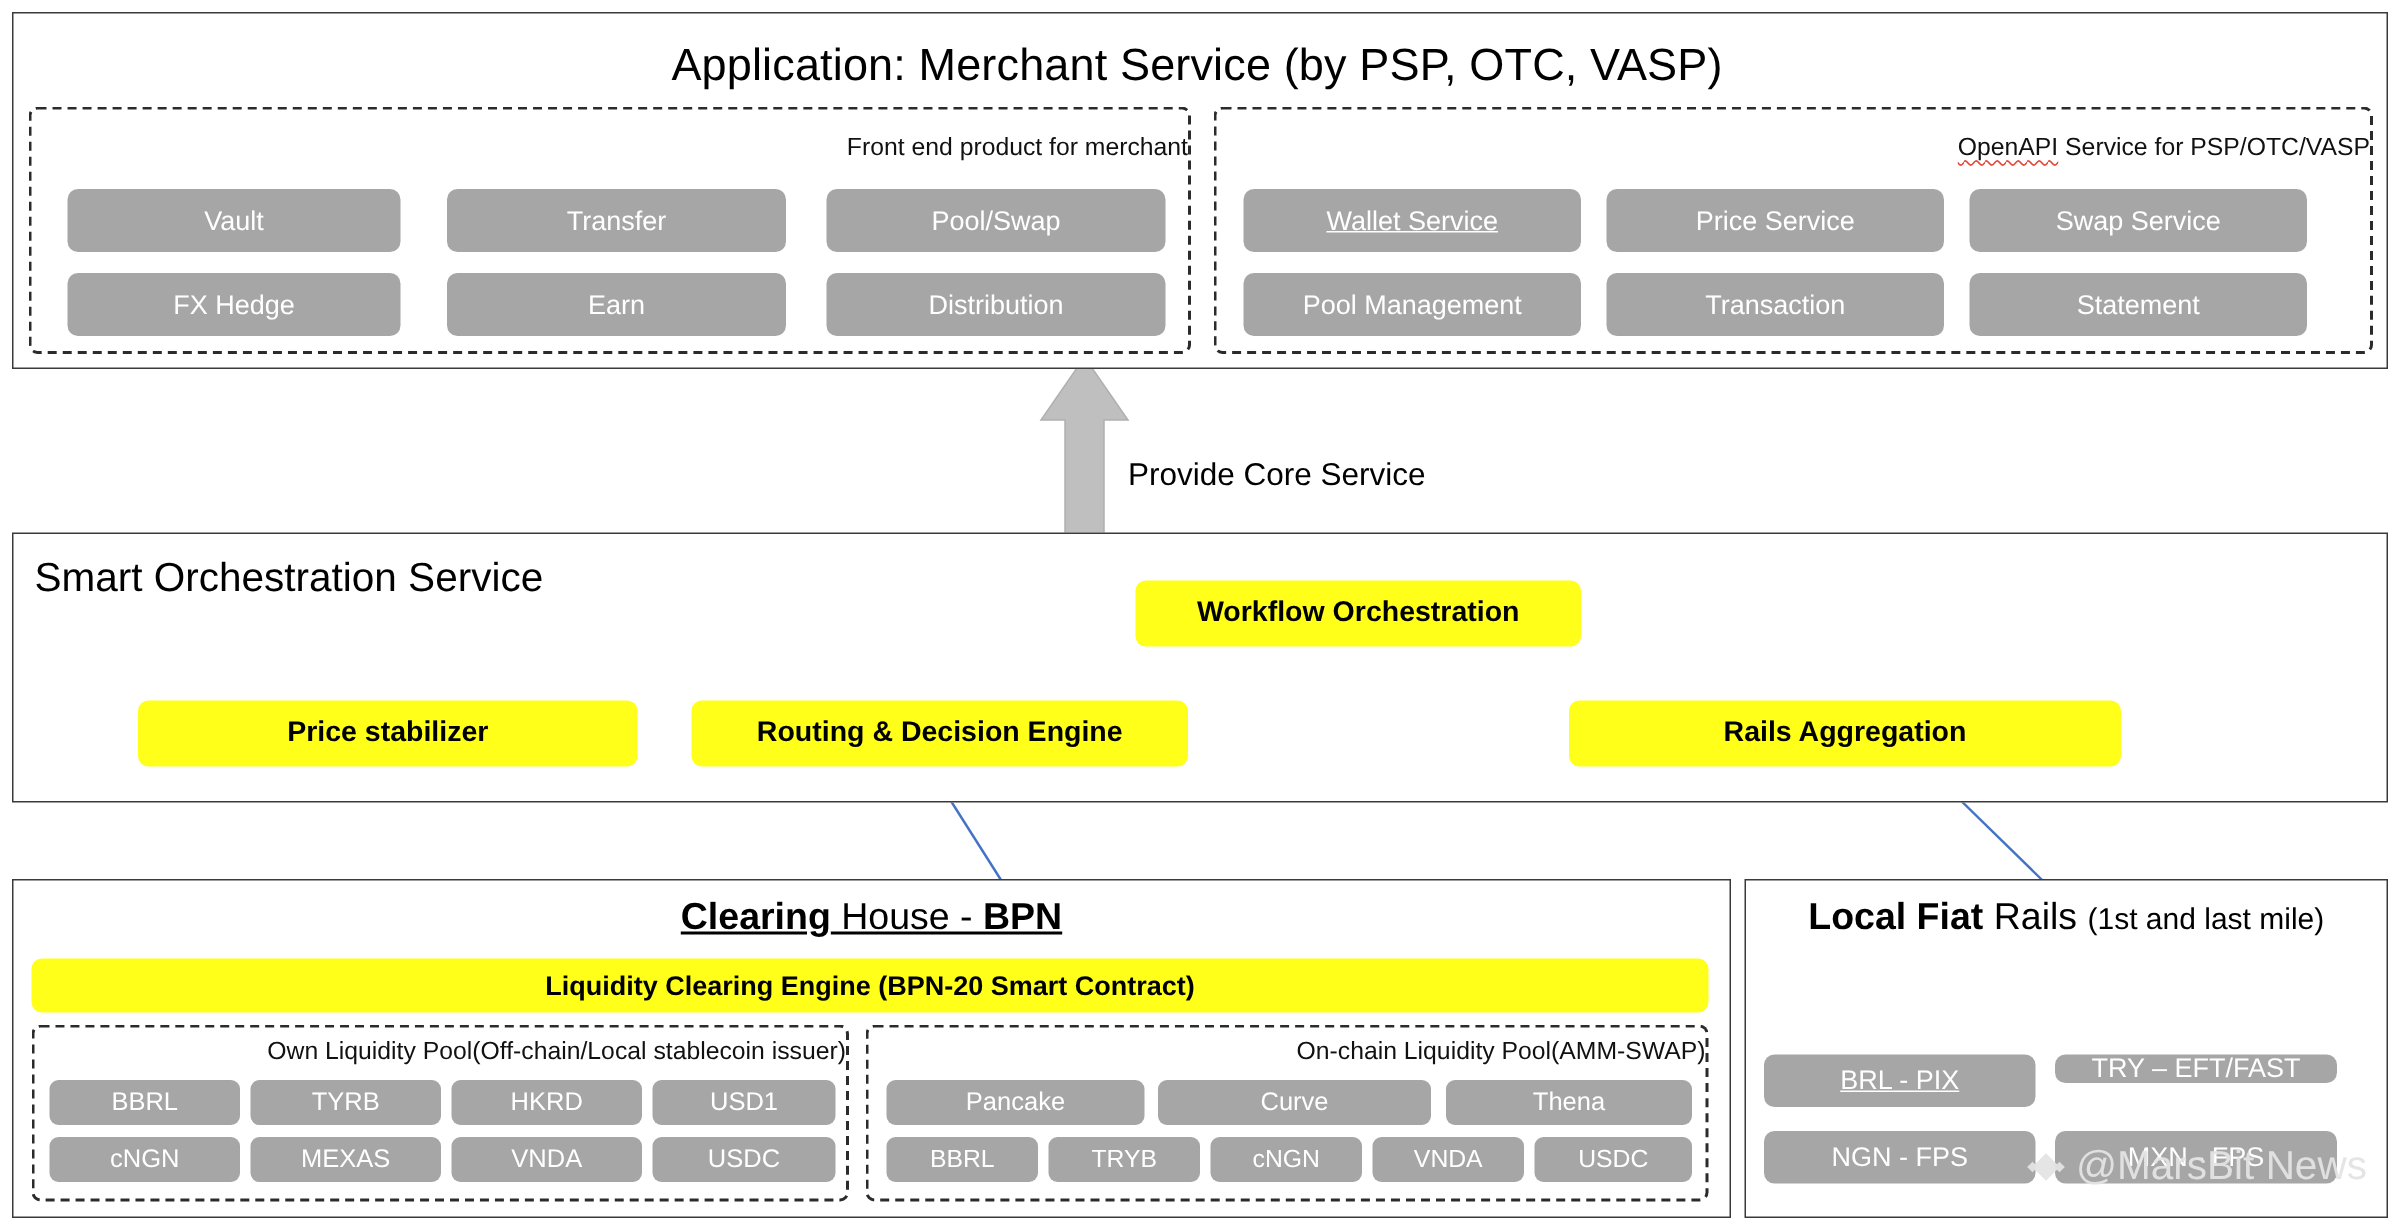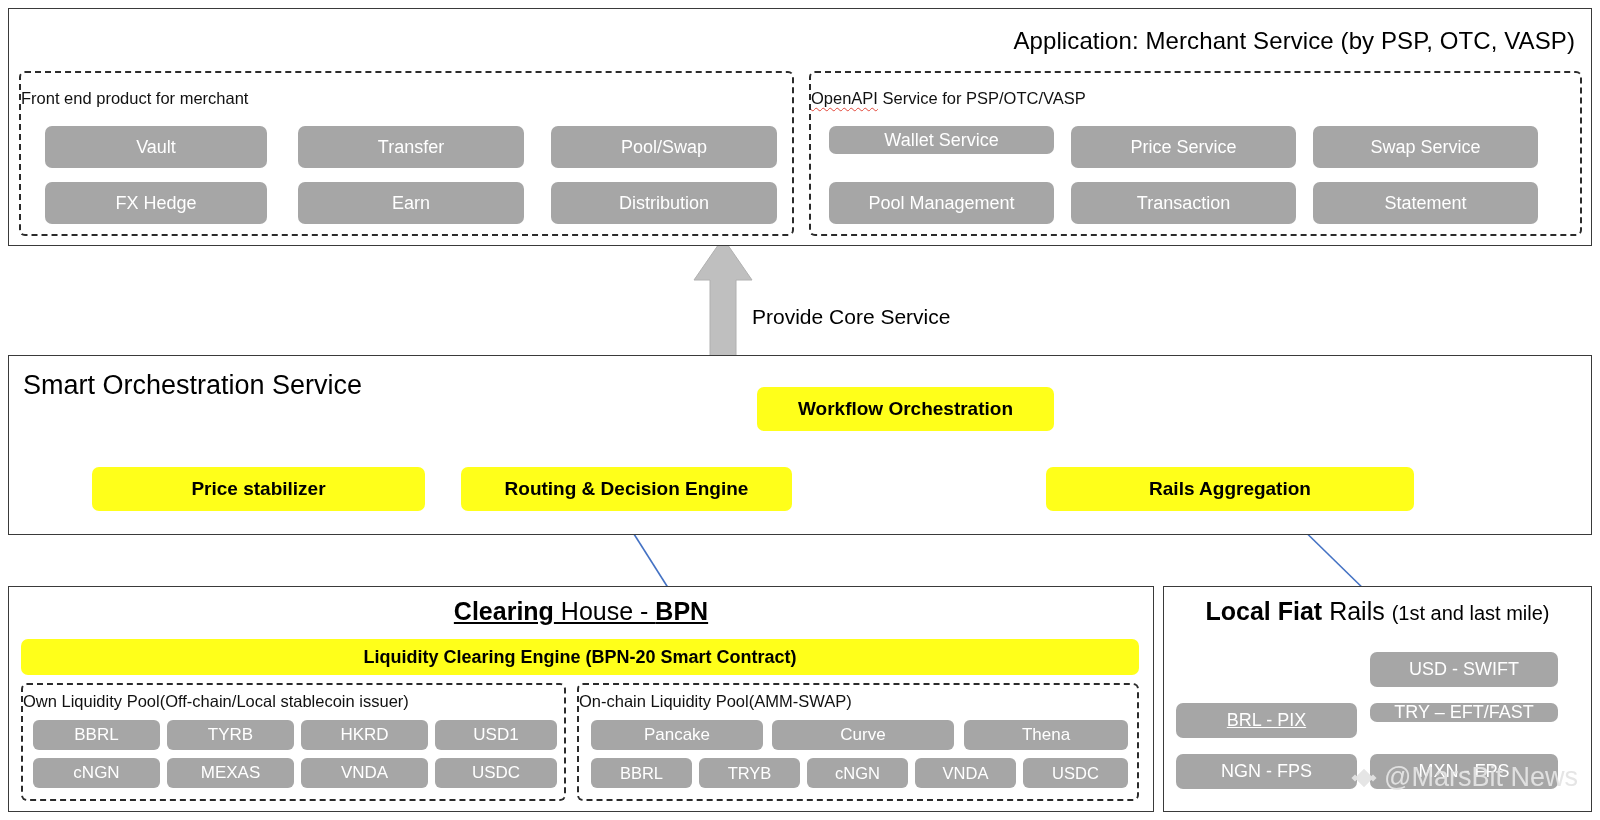--- a/index.html
+++ b/index.html
@@ -20,31 +20,31 @@
   .dashed-group {
     position: absolute;
     border: 2px dashed #2b2b2b;
     border-radius: 6px;
     background: #ffffff;
   }
 
   
   .app-title {
     position: absolute;
-    left: 0; right: 16px; top: 18px;
+    left: 0; right: 4px; top: 18px;
+    text-align: center;
+    font-size: 30px;
+    color: #000;
+    letter-spacing: .1px;
+    white-space: nowrap;
+  }
+  .group-caption {
+    position: absolute;
+    left: 0; right: 0;
     text-align: right;
-    font-size: 24px;
-    color: #000;
-    letter-spacing: .1px;
-    white-space: nowrap;
-  }
-  .group-caption {
-    position: absolute;
-    left: 0; right: 0;
-    text-align: left;
     font-size: 16.5px;
     color: #111;
     white-space: nowrap;
   }
   .spell {
     text-decoration: underline wavy #e2473a;
     text-decoration-thickness: 1px;
     text-underline-offset: 3px;
   }
   .layer-title {
@@ -160,21 +160,21 @@
       <div class="chip" style="left:24px; top:109px; width:222px; height:42px;">FX Hedge</div>
       <div class="chip" style="left:277px; top:109px; width:226px; height:42px;">Earn</div>
       <div class="chip" style="left:530px; top:109px; width:226px; height:42px;">Distribution</div>
     </div>
 
     <div class="dashed-group" style="left:800px; top:62px; width:773px; height:165px;">
       <div class="group-caption" style="top:16px;">
         <span class="spell">OpenAPI</span><span> Service for PSP/OTC/VASP</span>
       </div>
 
-      <div class="chip" style="left:18px; top:53px; width:225px; height:28px;">Wallet Service</div>
+      <div class="chip" style="left:18px; top:53px; width:225px; height:42px;text-decoration:underline;">Wallet Service</div>
       <div class="chip" style="left:260px; top:53px; width:225px; height:42px;">Price Service</div>
       <div class="chip" style="left:502px; top:53px; width:225px; height:42px;">Swap Service</div>
 
       <div class="chip" style="left:18px; top:109px; width:225px; height:42px;">Pool Management</div>
       <div class="chip" style="left:260px; top:109px; width:225px; height:42px;">Transaction</div>
       <div class="chip" style="left:502px; top:109px; width:225px; height:42px;">Statement</div>
     </div>
   </div>
 
   <div style="position:absolute; left:752px; top:305px; font-size:21px; color:#000; white-space:nowrap;">Provide Core Service</div>
@@ -227,21 +227,20 @@
       <div class="chip xs" style="left:444px; top:73px; width:105px; height:30px;">USDC</div>
     </div>
   </div>
 
   <div class="layer" style="left:1163px; top:586px; width:429px; height:226px;">
 
     <div class="panel-title" style="top:10px;">
       <b>Local Fiat</b><span class="reg"> Rails </span><span class="small">(1st and last mile)</span>
     </div>
 
-    <div class="chip" style="left:206px; top:65px; width:188px; height:35px;">USD - SWIFT</div>
 
     <div class="chip" style="left:12px; top:116px; width:181px; height:35px;text-decoration:underline;">BRL - PIX</div>
     <div class="chip" style="left:206px; top:116px; width:188px; height:19px;">TRY – EFT/FAST</div>
 
     <div class="chip" style="left:12px; top:167px; width:181px; height:35px;">NGN - FPS</div>
     <div class="chip" style="left:206px; top:167px; width:188px; height:35px;">MXN - FPS</div>
   </div>
 
   <div class="watermark" style="left:1352px; top:762px;">
     <span class="wm-diamond">

